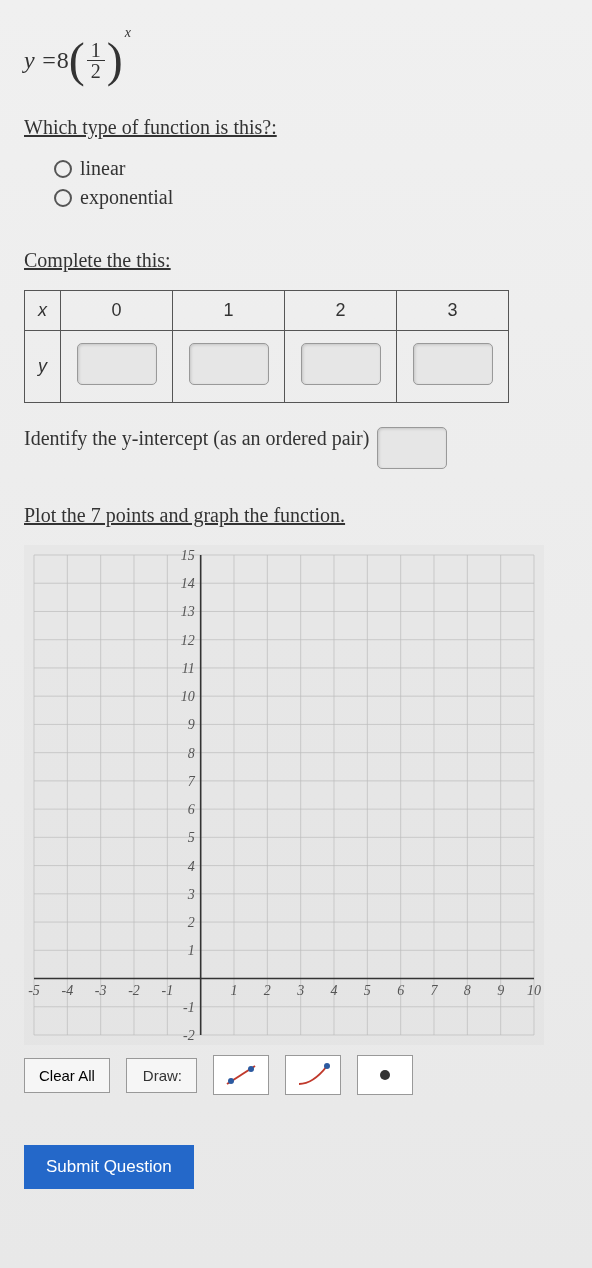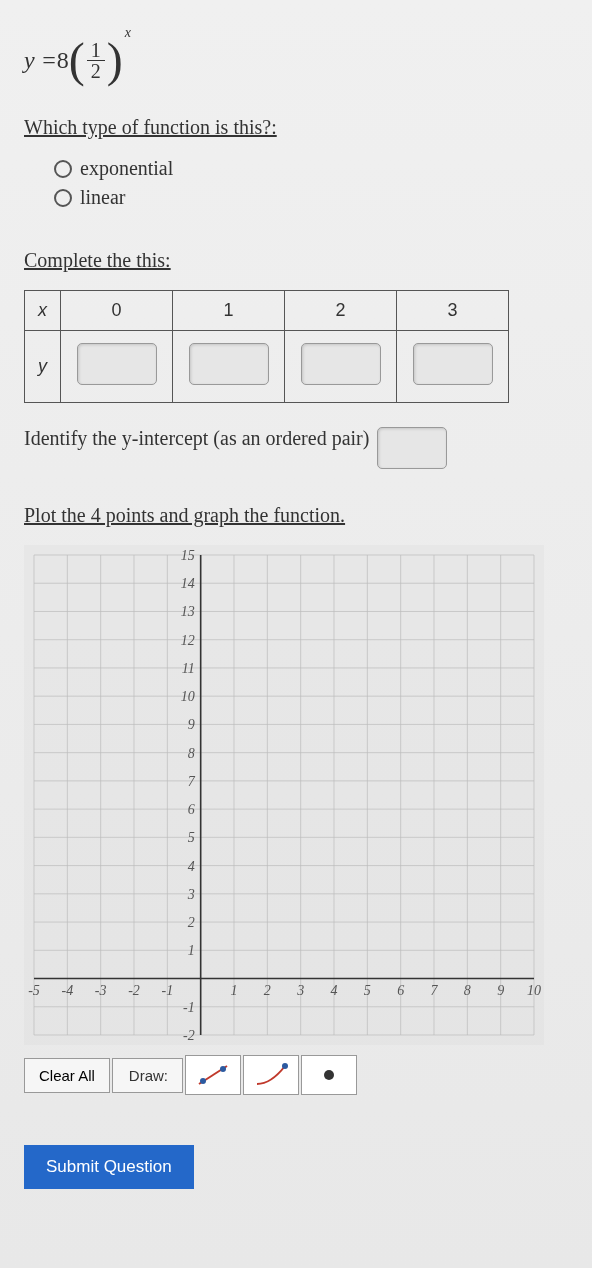--- a/index.html
+++ b/index.html
@@ -125,21 +125,21 @@
     position: relative;
     width: 520px;
     height: 500px;
     margin: 14px 0 10px 0;
     background: rgba(220,220,220,0.3);
   }
   .graph-svg { display:block; }
   .toolbar {
     display: flex;
     align-items: center;
-    gap: 2px;
+    gap: 16px;
     margin: 6px 0 30px 0;
     font-family: Arial, sans-serif;
   }
   .tb-btn {
     border: 1px solid #999;
     background: #f6f6f6;
     padding: 8px 14px;
     font-size: 15px;
     cursor: pointer;
   }
@@ -183,25 +183,25 @@
   </span>
   <span class="exp">x</span>
 </div>
 
 
 <div class="prompt">Which type of function is this?:</div>
 
 <div class="radio-group">
   <div class="radio-opt">
     <span class="radio-circle"></span>
-    <span>exponential</span>
+    <span>linear</span>
   </div>
   <div class="radio-opt">
     <span class="radio-circle"></span>
-    <span>linear</span>
+    <span>exponential</span>
   </div>
 </div>
 
 
 <div class="prompt">Complete the this:</div>
 
 <table class="data">
   <tbody>
       <tr>
     <th class="rowlabel">x</th>
@@ -220,21 +220,21 @@
 </tbody>
   </table>
 
 
 <div class="intercept-line">
   <span>Identify the y-intercept (as an ordered pair)</span>
   <span class="inline-input"></span>
 </div>
 
 
-<div class="prompt">Plot the 4 points and graph the function.</div>
+<div class="prompt">Plot the 7 points and graph the function.</div>
 
 
 <div class="graph-wrap">
   <svg class="graph-svg" width="520" height="500" viewBox="0 0 520 500">
     <g id="gridlines">
         <line x1="10" y1="490" x2="10" y2="10" stroke="#bbb" stroke-width="0.7"></line>
         <line x1="43.333333333333336" y1="490" x2="43.333333333333336" y2="10" stroke="#bbb" stroke-width="0.7"></line>
         <line x1="76.66666666666667" y1="490" x2="76.66666666666667" y2="10" stroke="#bbb" stroke-width="0.7"></line>
         <line x1="110" y1="490" x2="110" y2="10" stroke="#bbb" stroke-width="0.7"></line>
         <line x1="143.33333333333334" y1="490" x2="143.33333333333334" y2="10" stroke="#bbb" stroke-width="0.7"></line>

